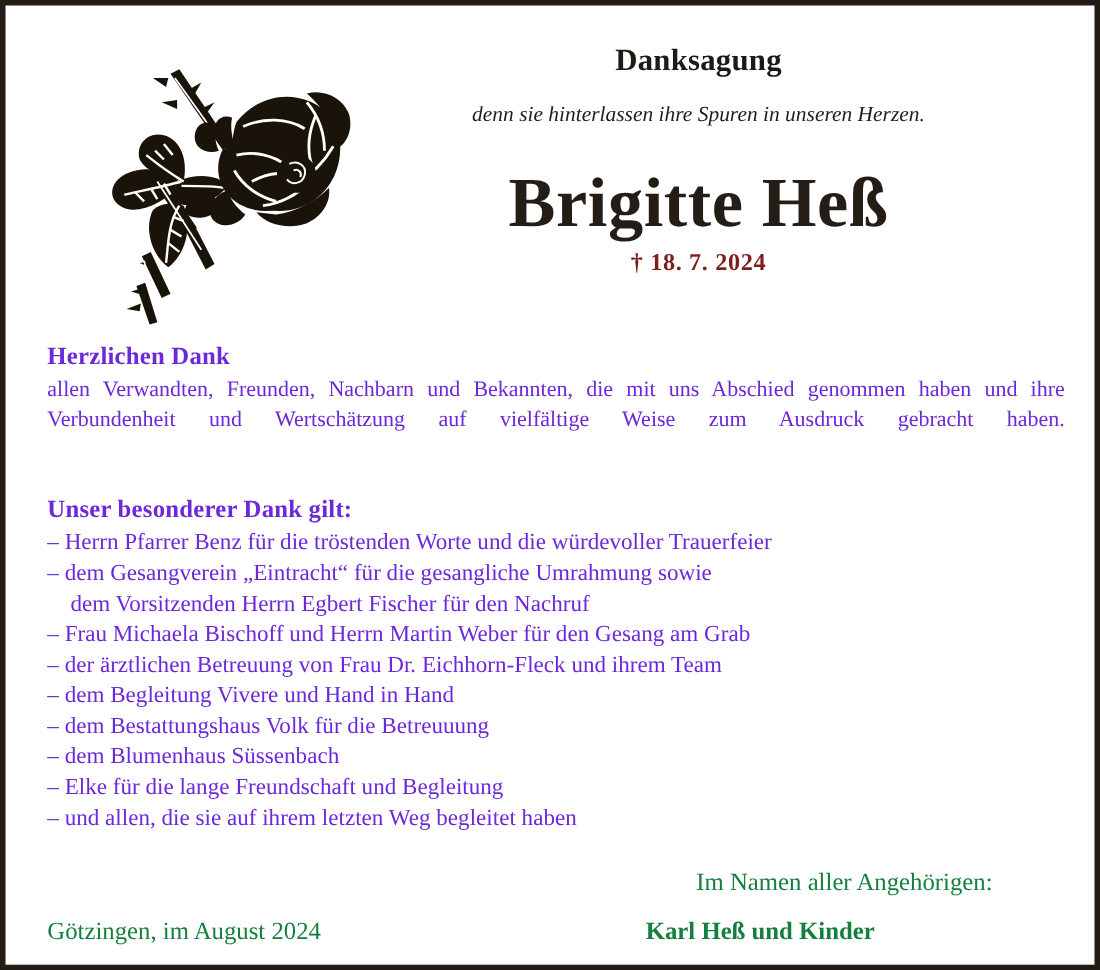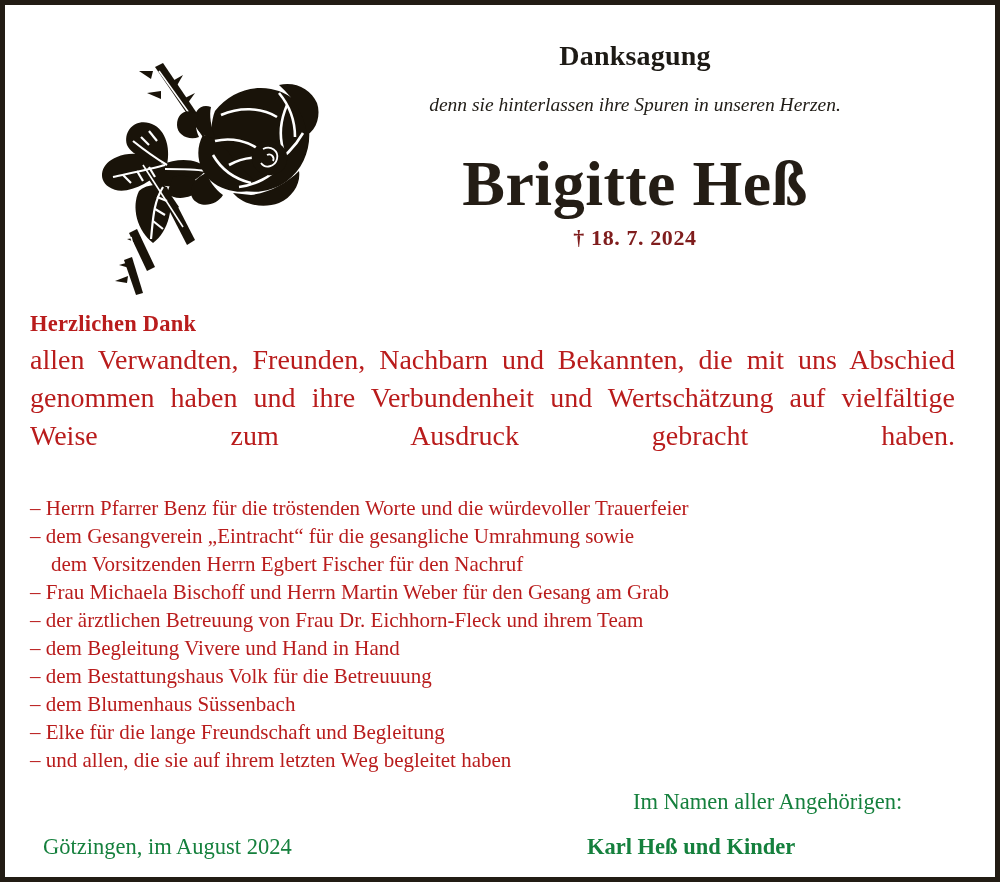--- a/index.html
+++ b/index.html
@@ -73,34 +73,34 @@
     margin-top: 8px;
     font-weight: bold;
     font-size: 22px;
     color: #7f1d1d;
     letter-spacing: 0.6px;
   }
 
   
   .body-area {
     position: absolute;
-    left: 25px;
+    left: 38px;
     top: 305px;
     width: 925px;
-    color: #b91c1c;
+    color: #6d28d9;
   }
   .lead-heading {
     font-weight: bold;
     font-size: 22.5px;
     line-height: 1.25;
     letter-spacing: 0.2px;
   }
   .lead-paragraph {
     margin-top: 3px;
-    font-size: 28px;
+    font-size: 20px;
     line-height: 1.36;
     text-align: justify;
     text-justify: inter-word;
   }
   .lead-paragraph::after {
     content: "";
     display: inline-block;
     width: 100%;
   }
 
@@ -249,20 +249,21 @@
         <span class="verse-line">denn sie hinterlassen ihre Spuren in unseren Herzen.</span>
       </div>
       <div class="name">Brigitte Heß</div>
       <div class="death-date">† 18. 7. 2024</div>
     </div>
 
     <div class="body-area">
       <div class="lead-heading">Herzlichen Dank</div>
       <div class="lead-paragraph">allen Verwandten, Freunden, Nachbarn und Bekannten, die mit uns Abschied genommen haben und ihre Verbundenheit und Wertschätzung auf vielfältige Weise zum Ausdruck gebracht haben.</div>
 
+      <div class="thanks-heading">Unser besonderer Dank gilt:</div>
       <ul class="thanks-list">
           <li class="">– Herrn Pfarrer Benz für die tröstenden Worte und die würdevoller Trauerfeier</li>
           <li class="">– dem Gesangverein „Eintracht“ für die gesangliche Umrahmung sowie</li>
           <li class="cont">dem Vorsitzenden Herrn Egbert Fischer für den Nachruf</li>
           <li class="">– Frau Michaela Bischoff und Herrn Martin Weber für den Gesang am Grab</li>
           <li class="">– der ärztlichen Betreuung von Frau Dr. Eichhorn-Fleck und ihrem Team</li>
           <li class="">– dem Begleitung Vivere und Hand in Hand</li>
           <li class="">– dem Bestattungshaus Volk für die Betreuuung</li>
           <li class="">– dem Blumenhaus Süssenbach</li>
           <li class="">– Elke für die lange Freundschaft und Begleitung</li>

